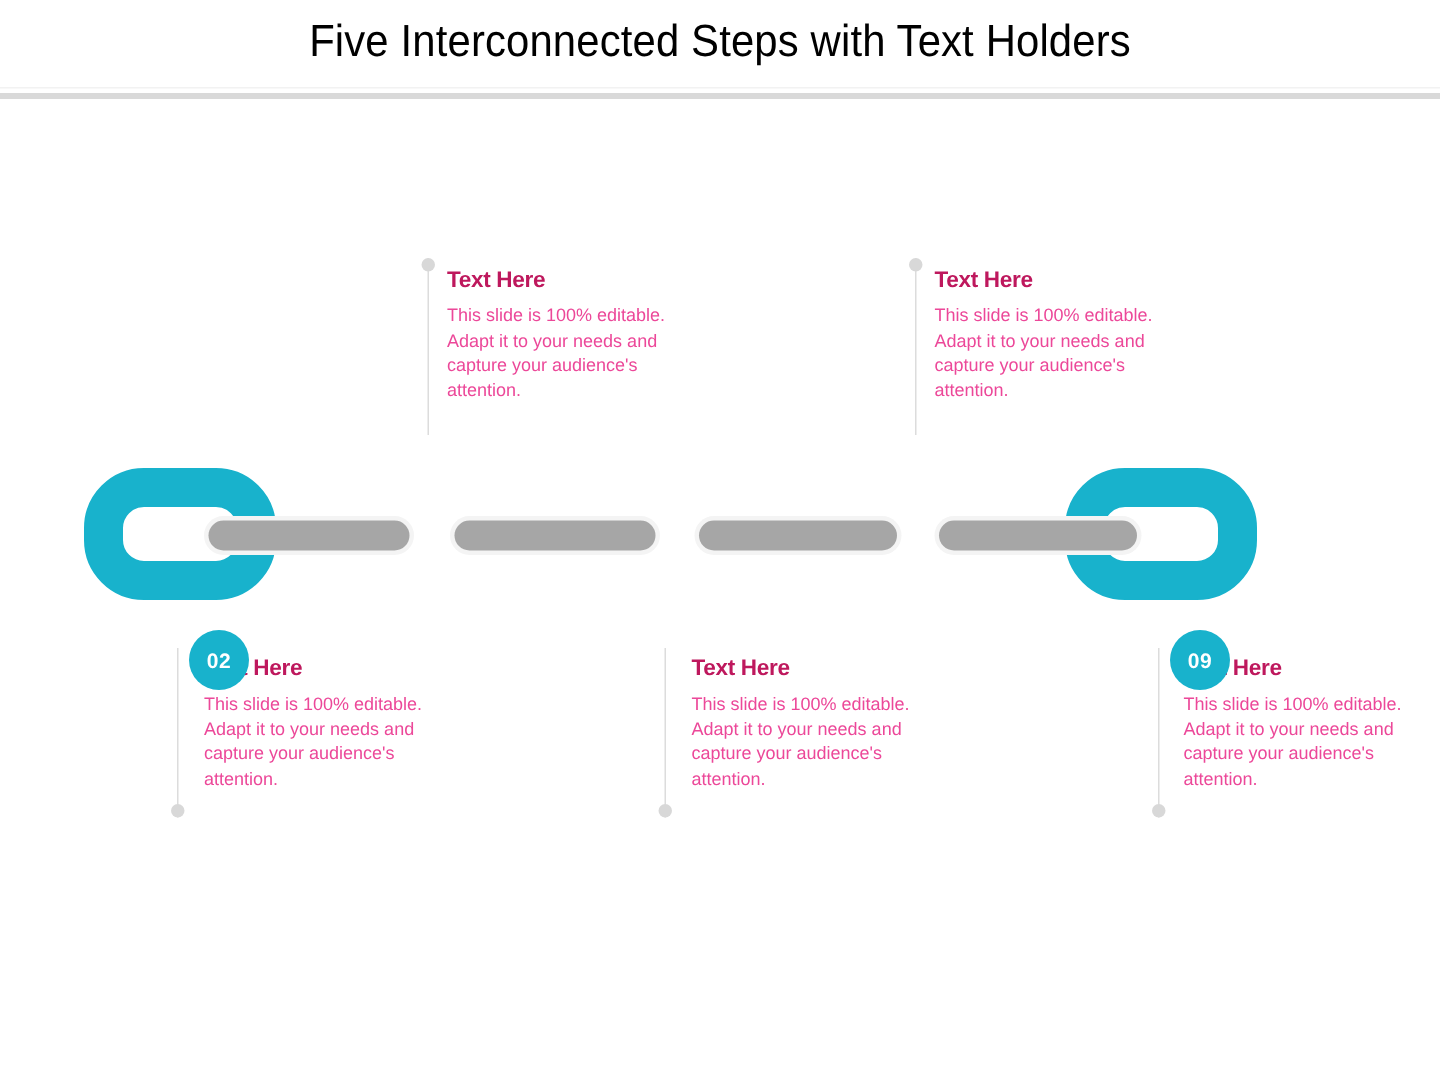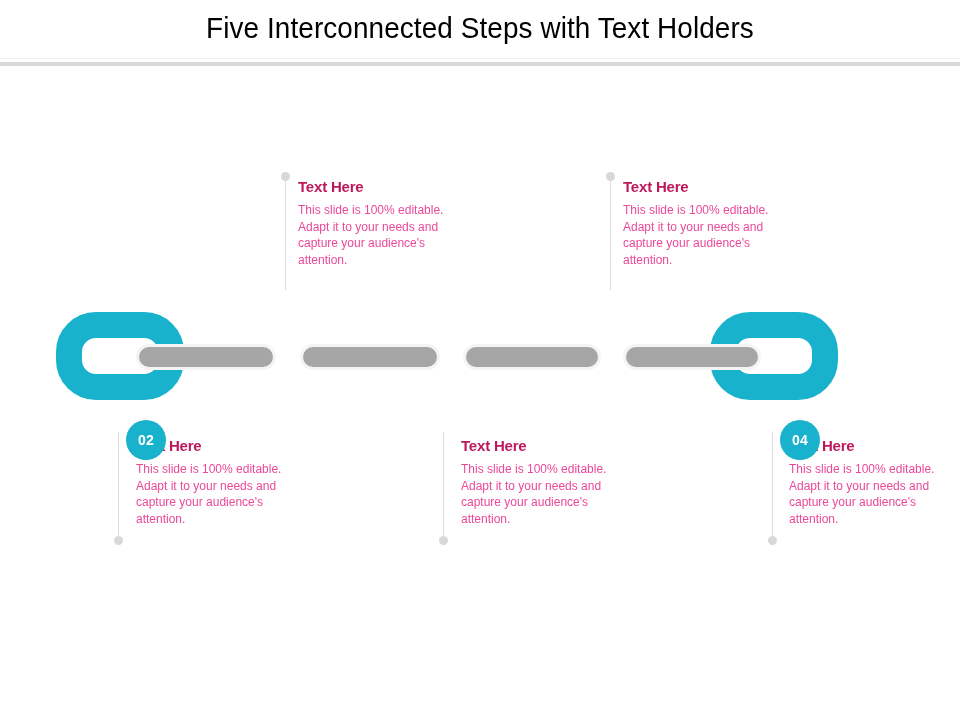--- a/index.html
+++ b/index.html
@@ -161,21 +161,21 @@
   <div id="chain">
 
     <div class="link" style="left: 56px; border-color: rgb(24, 178, 204);">
       <div class="link-badge badge-bottom" style="background: rgb(24, 178, 204);">02</div>
     </div>
 
 
 
 
     <div class="link" style="left: 710px; border-color: rgb(24, 178, 204);">
-      <div class="link-badge badge-bottom" style="background: rgb(24, 178, 204);">04</div>
+      <div class="link-badge badge-bottom" style="background: rgb(24, 178, 204);">09</div>
     </div>
 
     <div class="rod" style="left:139px; width:134px;"></div>
     <div class="rod" style="left:303px; width:134px;"></div>
     <div class="rod" style="left:466px; width:132px;"></div>
     <div class="rod" style="left:626px; width:132px;"></div>
   </div>
 
   <div class="connector" style="left:118px; top:432px; height:113px;">
     <div class="connector-dot dot-bottom"></div>

